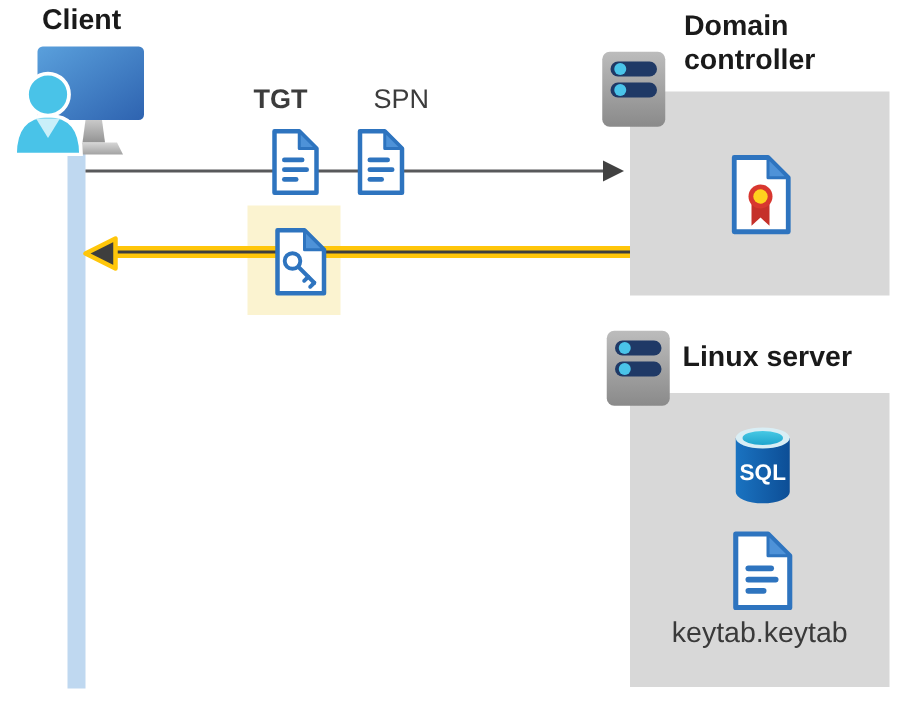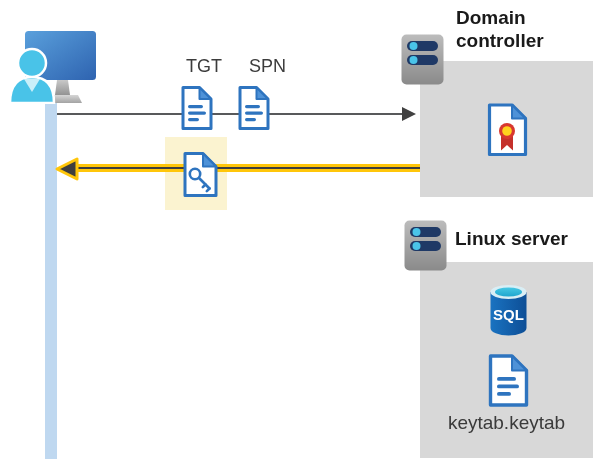--- a/index.html
+++ b/index.html
@@ -13,21 +13,21 @@
   .panel{background:#d8d8d8;}
   #client-label{left:28px;top:2px;}
   #client-icon{left:8px;top:24px;z-index:4;}
   #lifeline{left:45px;top:96px;width:12px;height:363px;background:#bfd8f0;z-index:1;}
   
   #request-line{left:57px;top:113px;width:346px;height:2px;background:#58595b;z-index:2;}
   #request-head{left:402px;top:107px;width:0;height:0;
     border-top:7px solid transparent;border-bottom:7px solid transparent;
     border-left:14px solid #414141;z-index:2;}
   
-  #tgt-label{left:186px;top:56px;}
+  #tgt-label{left:169px;top:56px;font-weight:bold;}
   #spn-label{left:249px;top:56px;}
   #tgt-icon{left:180px;top:85px;z-index:3;}
   #spn-icon{left:237px;top:85px;z-index:3;}
   
   #ticket-highlight{left:165px;top:137px;width:62px;height:73px;background:#fbf3d0;z-index:1;}
   #key-ticket-icon{left:182px;top:151px;z-index:3;}
   
   #response-line{left:74px;top:164px;width:346px;height:8px;background:#ffc60a;z-index:2;}
   #response-core{left:76px;top:167px;width:344px;height:2px;background:#3e3e3e;z-index:2;}
   #response-head{left:54px;top:156px;z-index:2;}
@@ -42,20 +42,21 @@
   #linux-label{left:455px;top:227px;width:145px;}
   #sql-icon{left:487px;top:282px;z-index:3;}
   #keytab-icon{left:487px;top:353px;z-index:3;}
   #keytab-label{left:420px;top:412px;width:173px;text-align:center;font-size:19px;color:#3a3a3a;}
 </style>
 </head>
 <body>
 
 <div id="canvas">
 
+  <div class="abs heading" id="client-label">Client</div>
 
   <svg class="abs" id="client-icon" width="112" height="80" viewBox="0 0 112 80">
     <defs>
       <linearGradient id="mon" x1="0" y1="0" x2="1" y2="1">
         <stop offset="0" stop-color="#5aa0dc"></stop>
           <stop offset="1" stop-color="#2e63b0"></stop>
       </linearGradient>
       <linearGradient id="stand" x1="0" y1="0" x2="0" y2="1">
         <stop offset="0" stop-color="#c9c9c9"></stop>
           <stop offset="1" stop-color="#939393"></stop>

